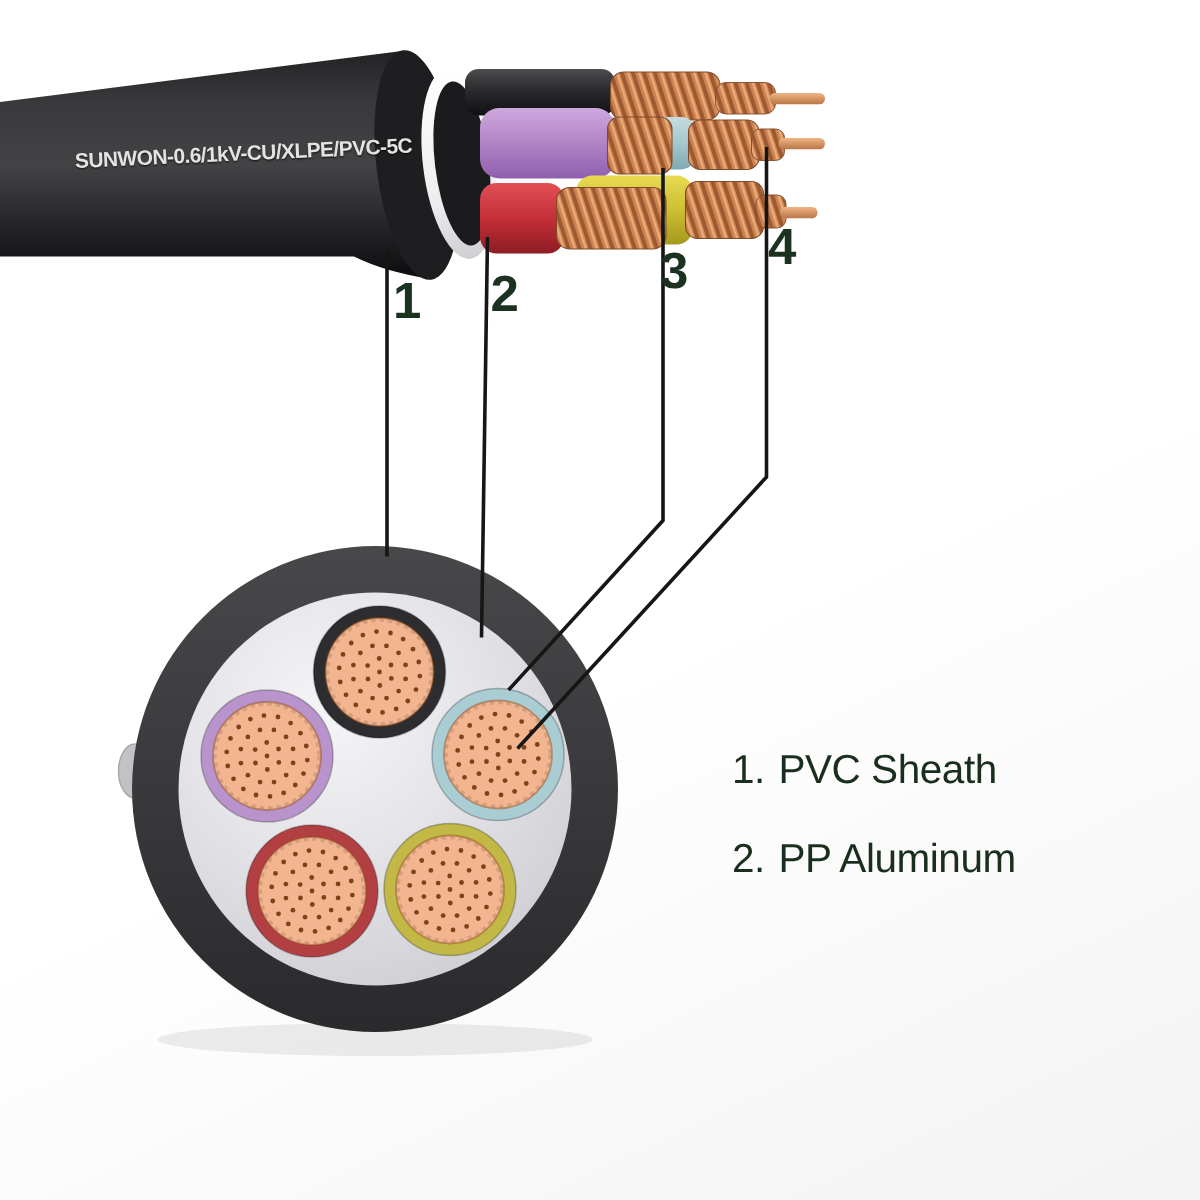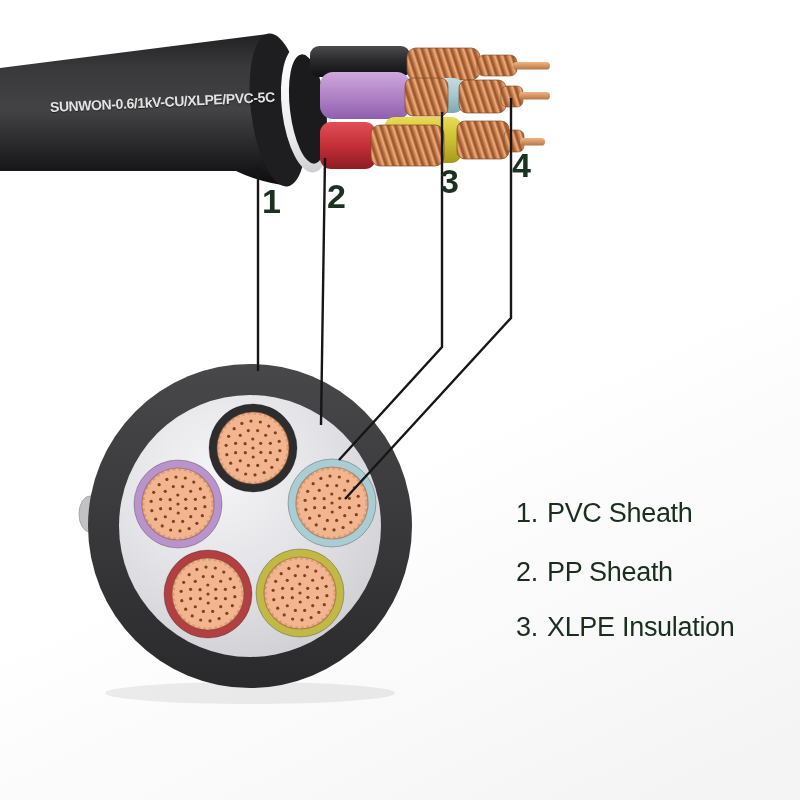--- a/index.html
+++ b/index.html
@@ -13,21 +13,21 @@
     position:absolute;left:50px;top:99px;width:230px;
     font-size:14px;font-weight:bold;letter-spacing:-0.4px;
     transform:rotate(-2.6deg);transform-origin:left center;
     white-space:nowrap;text-shadow:0 1px 1px rgba(0,0,0,.55);
   }
   .num{
     position:absolute;font-size:34px;font-weight:600;line-height:1;
   }
   .legend-item{
     position:absolute;left:488px;font-size:27px;font-weight:400;
-    letter-spacing:-0.3px;line-height:1.2;white-space:nowrap;margin-left:28px;
+    letter-spacing:-0.3px;line-height:1.2;white-space:nowrap;
   }
   .legend-item .sp{display:inline-block;width:9px;}
 </style>
 </head>
 <body>
 
 <div class="stage">
 
   <svg width="800" height="800" viewBox="0 0 800 800">
     <defs>
@@ -357,19 +357,16 @@
 
   <div class="num" style="left: 262px; top: 184px; color: rgb(28, 50, 32);">1</div>
   <div class="num" style="left: 327px; top: 179px; color: rgb(28, 50, 32);">2</div>
   <div class="num" style="left: 440px; top: 164px; color: rgb(28, 50, 32);">3</div>
   <div class="num" style="left: 512px; top: 148px; color: rgb(28, 50, 32);">4</div>
 
   <div class="legend-item" style="top: 497px; color: rgb(26, 46, 29);">
     <span>1.</span><span class="sp"></span><span>PVC Sheath</span>
   </div>
   <div class="legend-item" style="top: 556px; color: rgb(26, 46, 29);">
-    <span>2.</span><span class="sp"></span><span>PP Sheath</span>
+    <span>2.</span><span class="sp"></span><span>PP Aluminum</span>
   </div>
-  <div class="legend-item" style="top: 611px; color: rgb(26, 46, 29);">
-    <span>3.</span><span class="sp"></span><span>XLPE Insulation</span>
-  </div>
 
 </div>
 
 </body></html>

